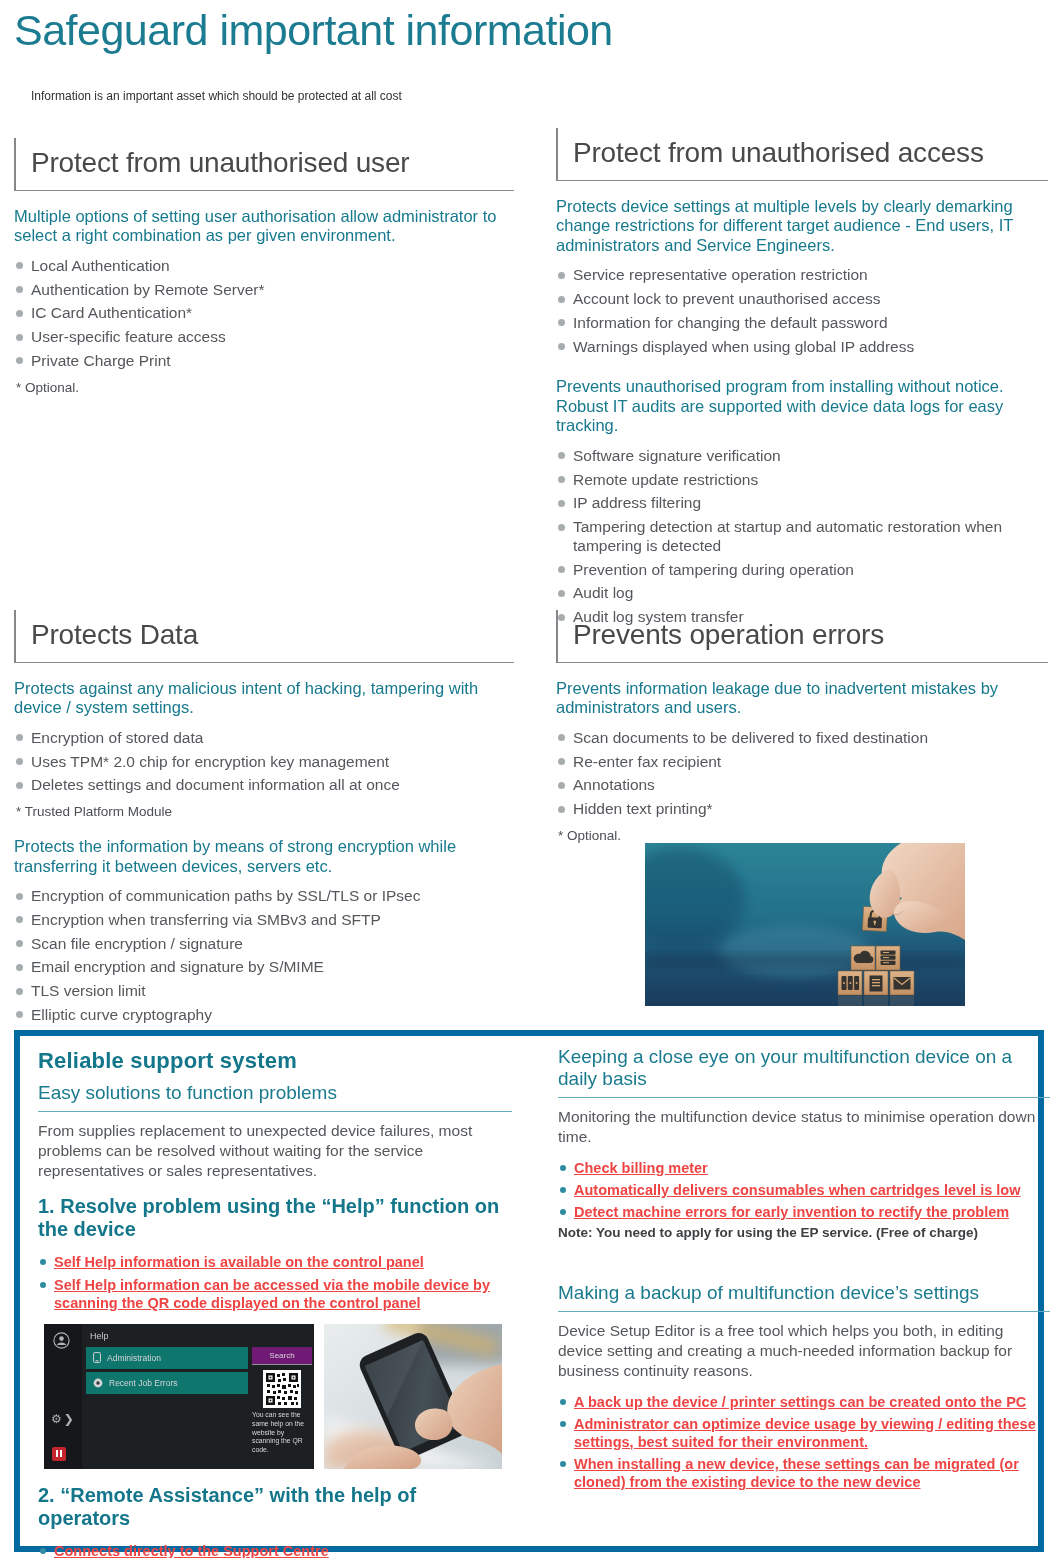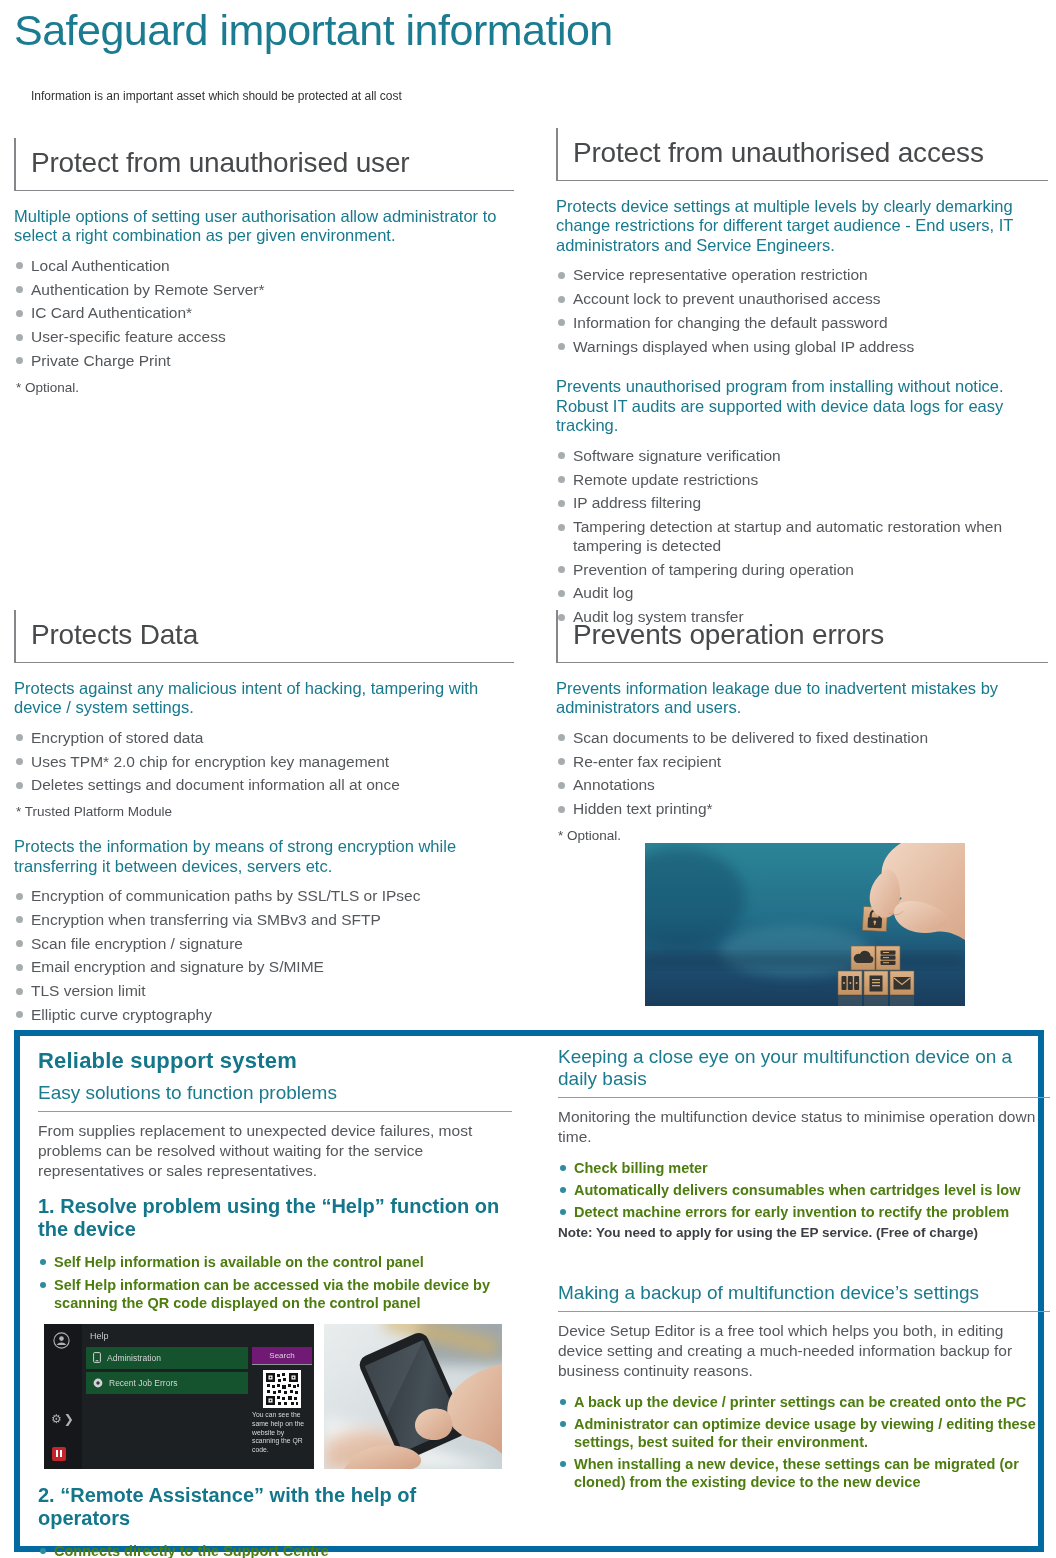--- a/index.html
+++ b/index.html
@@ -25,38 +25,38 @@
 
   
   .support-box{left:14px;top:1030px;width:1030px;height:522px;border:6px solid #0369a1;box-sizing:border-box;background:#fff;}
   .box-left{position:absolute;left:18px;top:12px;width:474px;}
   .box-right{position:absolute;left:538px;top:10px;width:492px;}
   .box-title{margin:0 0 8px;font-size:22px;font-weight:700;color:#13768a;letter-spacing:0.2px;}
   .box-sub{margin:0;padding-bottom:7px;border-bottom:1px solid #64adbc;font-size:19px;font-weight:400;color:#1a7a8e;}
   .box-body{margin:9px 0 0;font-size:15.5px;line-height:1.28;color:#54575b;}
   .step-title{margin:15px 0 0;font-size:20px;font-weight:700;color:#13768a;}
   .tlist{list-style:none;margin:12px 0 0;padding:0;}
-  .tlist li{position:relative;padding-left:16px;margin-bottom:4px;font-size:14.5px;line-height:1.25;font-weight:700;color:#4d7c0f;}
+  .tlist li{position:relative;padding-left:16px;margin-bottom:4px;font-size:14.5px;line-height:1.25;font-weight:700;color:#ef4444;text-decoration:underline;}
   .tlist li::before{content:'';position:absolute;left:2px;top:6px;width:6px;height:6px;border-radius:50%;background:#2f8ba0;}
   .note{margin:4px 0 0;font-size:13.5px;font-weight:700;color:#3d4043;}
   .backup-gap{margin-top:42px;}
 
   
   .img-row{display:flex;gap:10px;margin:12px 0 4px 6px;}
 
   
   .cp{position:relative;width:270px;height:145px;background:#1d2023;overflow:hidden;flex:0 0 auto;}
   .cp-side{position:absolute;left:0;top:0;width:38px;height:100%;background:#15171a;}
   .cp-person{position:absolute;left:9px;top:8px;}
   .cp-gear{position:absolute;left:7px;top:88px;color:#aeb2b5;font-size:12px;letter-spacing:2px;}
   .cp-pause{position:absolute;left:8px;bottom:8px;width:14px;height:14px;background:#c4242d;border-radius:2px;display:flex;align-items:center;justify-content:center;gap:2px;}
   .cp-pause span{display:block;width:2px;height:7px;background:#fff;}
   .cp-title{position:absolute;left:46px;top:7px;font-size:9px;color:#c7cacc;}
   .cp-main{position:absolute;left:42px;top:23px;width:162px;}
-  .cp-row{display:flex;align-items:center;gap:6px;height:22px;background:#14532d;margin-bottom:3px;padding:0 7px;font-size:8.5px;color:#d2d4d6;}
+  .cp-row{display:flex;align-items:center;gap:6px;height:22px;background:#0f766e;margin-bottom:3px;padding:0 7px;font-size:8.5px;color:#d2d4d6;}
   .cp-right{position:absolute;left:208px;top:23px;width:60px;text-align:center;}
   .cp-search{height:17px;line-height:17px;background:#701a75;border-bottom:1px solid #8f9497;font-size:8px;color:#d6d8da;}
   .cp-qr{margin:5px auto 3px;display:block;}
   .cp-cap{font-size:6.8px;line-height:1.3;color:#d6d8da;text-align:left;}
 
   .phone-img{flex:0 0 auto;}
 </style>
 </head>
 <body>
 

